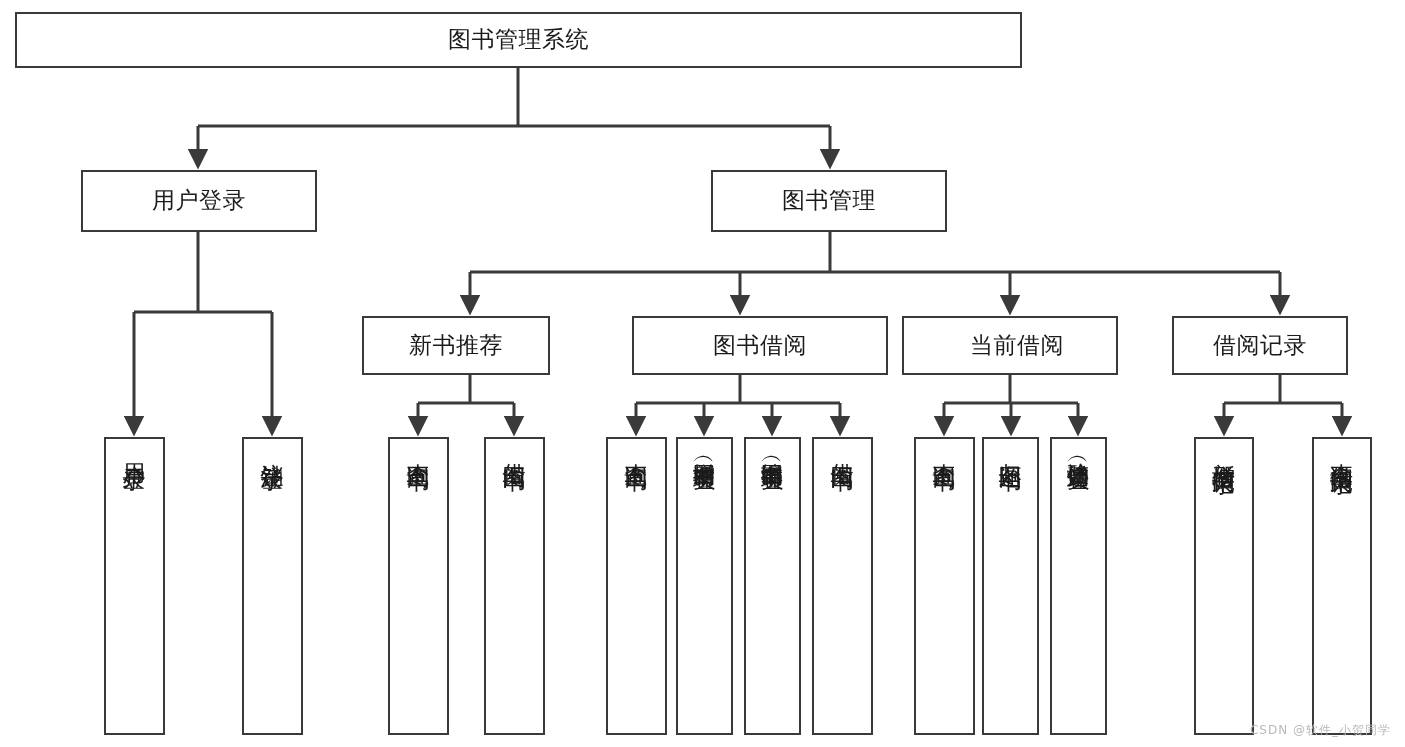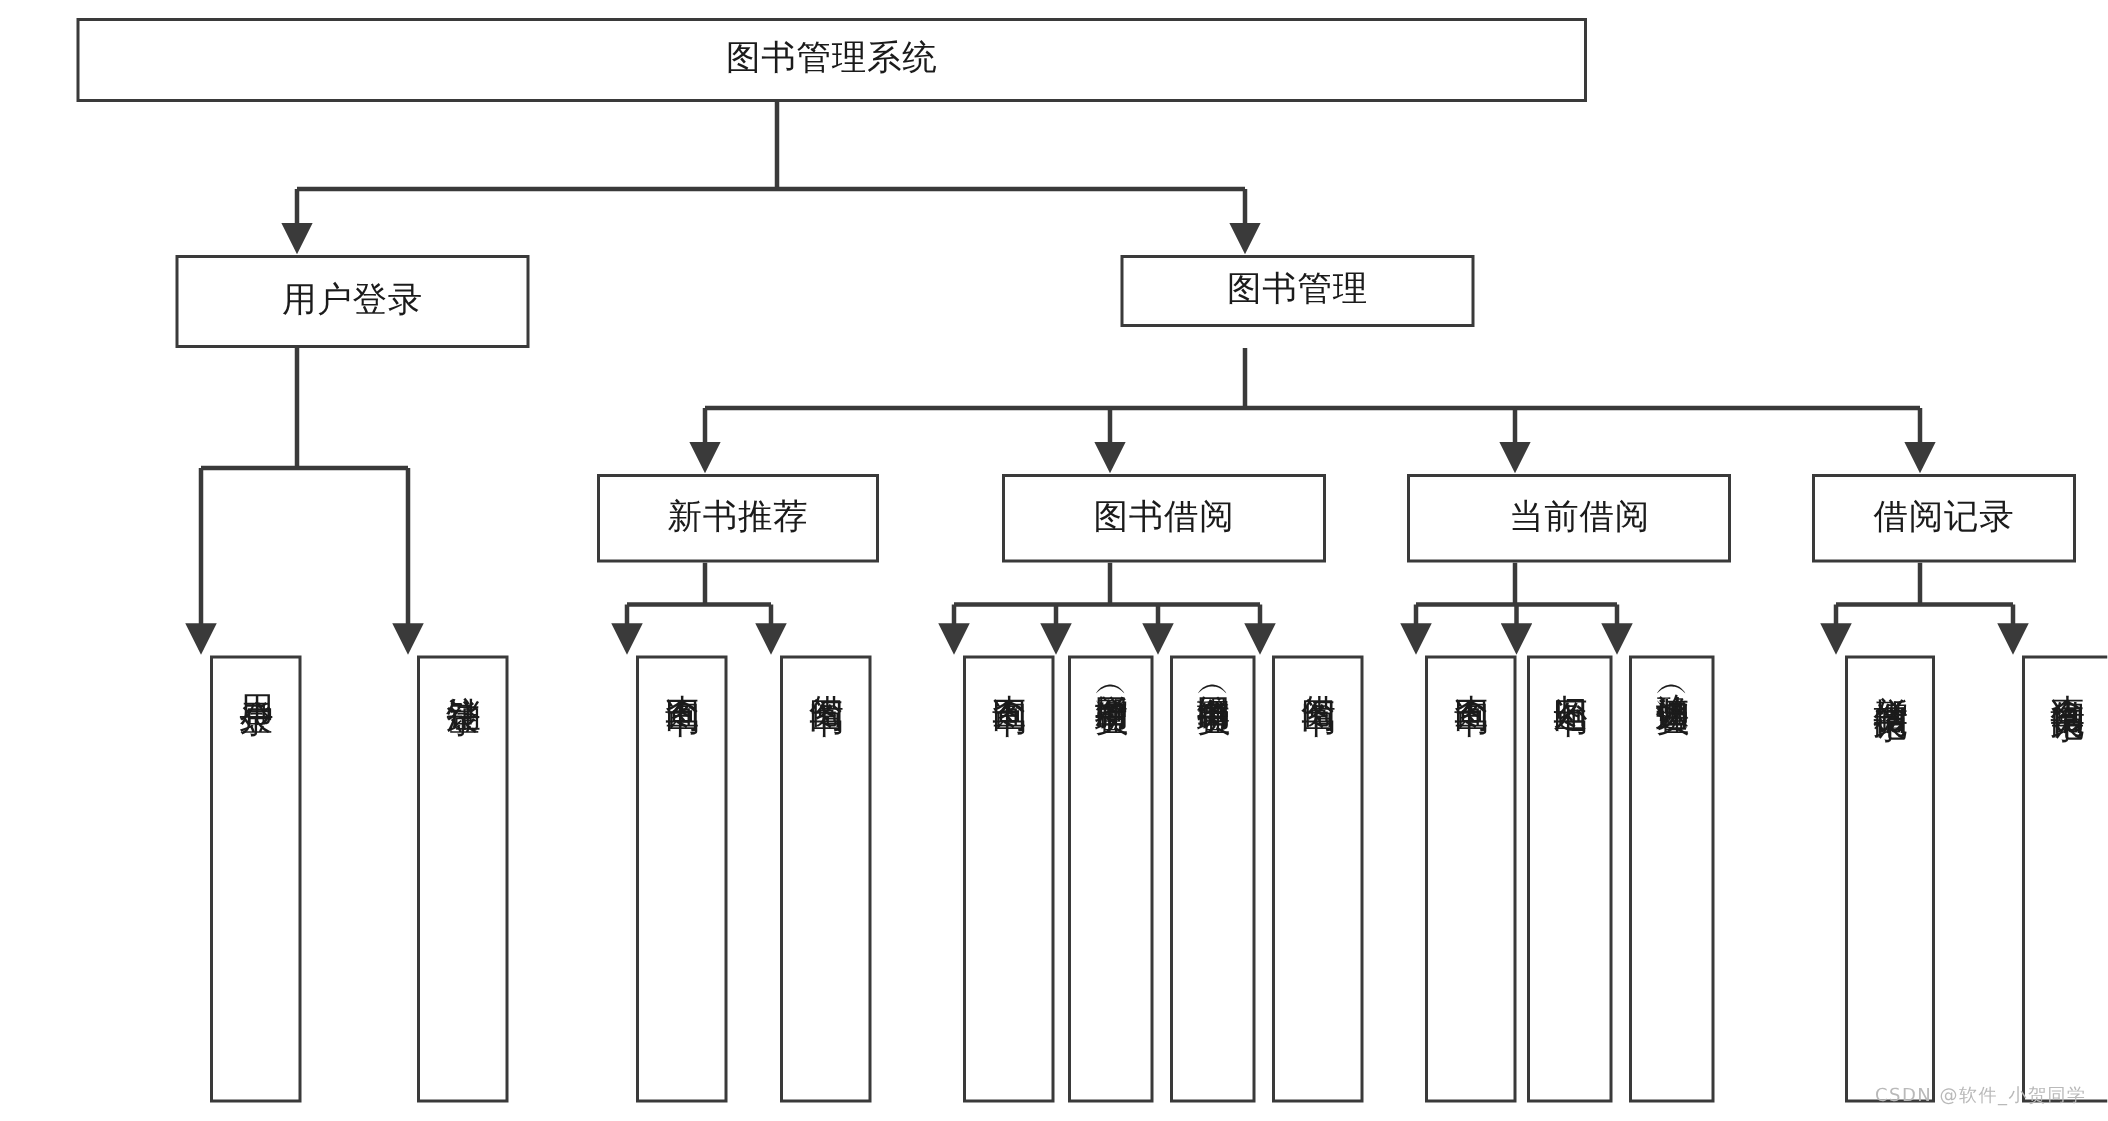--- a/index.html
+++ b/index.html
@@ -28,21 +28,20 @@
   }
   .node {
     position: absolute;
     box-sizing: border-box;
     background: #ffffff;
     border: 2px solid #3a3a3a;
     display: flex;
     align-items: center;
     justify-content: center;
     color: #1b1b1b;
-    margin-left: 36px;
   }
   .node .node-label {
     display: block;
     text-align: center;
     line-height: 1.18;
     letter-spacing: 0.5px;
   }
   .node.horizontal .node-label {
     font-size: 23px;
     writing-mode: horizontal-tb;
@@ -130,28 +129,28 @@
     </g>
   </svg>
 
   <div class="node horizontal" style="left:15px; top:12px; width:1007px; height:56px;">
     <span class="node-label">图书管理系统</span>
   </div>
 
   <div class="node horizontal" style="left:81px; top:170px; width:236px; height:62px;">
     <span class="node-label">用户登录</span>
   </div>
-  <div class="node horizontal" style="left:711px; top:170px; width:236px; height:48px;justify-content:center;">
+  <div class="node horizontal" style="left:711px; top:170px; width:236px; height:62px;justify-content:center;">
     <span class="node-label">图书管理</span>
   </div>
 
   <div class="node horizontal" style="left:362px; top:316px; width:188px; height:59px;">
     <span class="node-label">新书推荐</span>
   </div>
-  <div class="node horizontal" style="left:632px; top:316px; width:216px; height:59px;">
+  <div class="node horizontal" style="left:632px; top:316px; width:256px; height:59px;">
     <span class="node-label">图书借阅</span>
   </div>
   <div class="node horizontal" style="left:902px; top:316px; width:216px; height:59px;padding-left:14px;">
     <span class="node-label">当前借阅</span>
   </div>
   <div class="node horizontal" style="left:1172px; top:316px; width:176px; height:59px;">
     <span class="node-label">借阅记录</span>
   </div>
 
   <div class="node vertical" style="left:104px; top:437px; width:61px; height:298px;">

